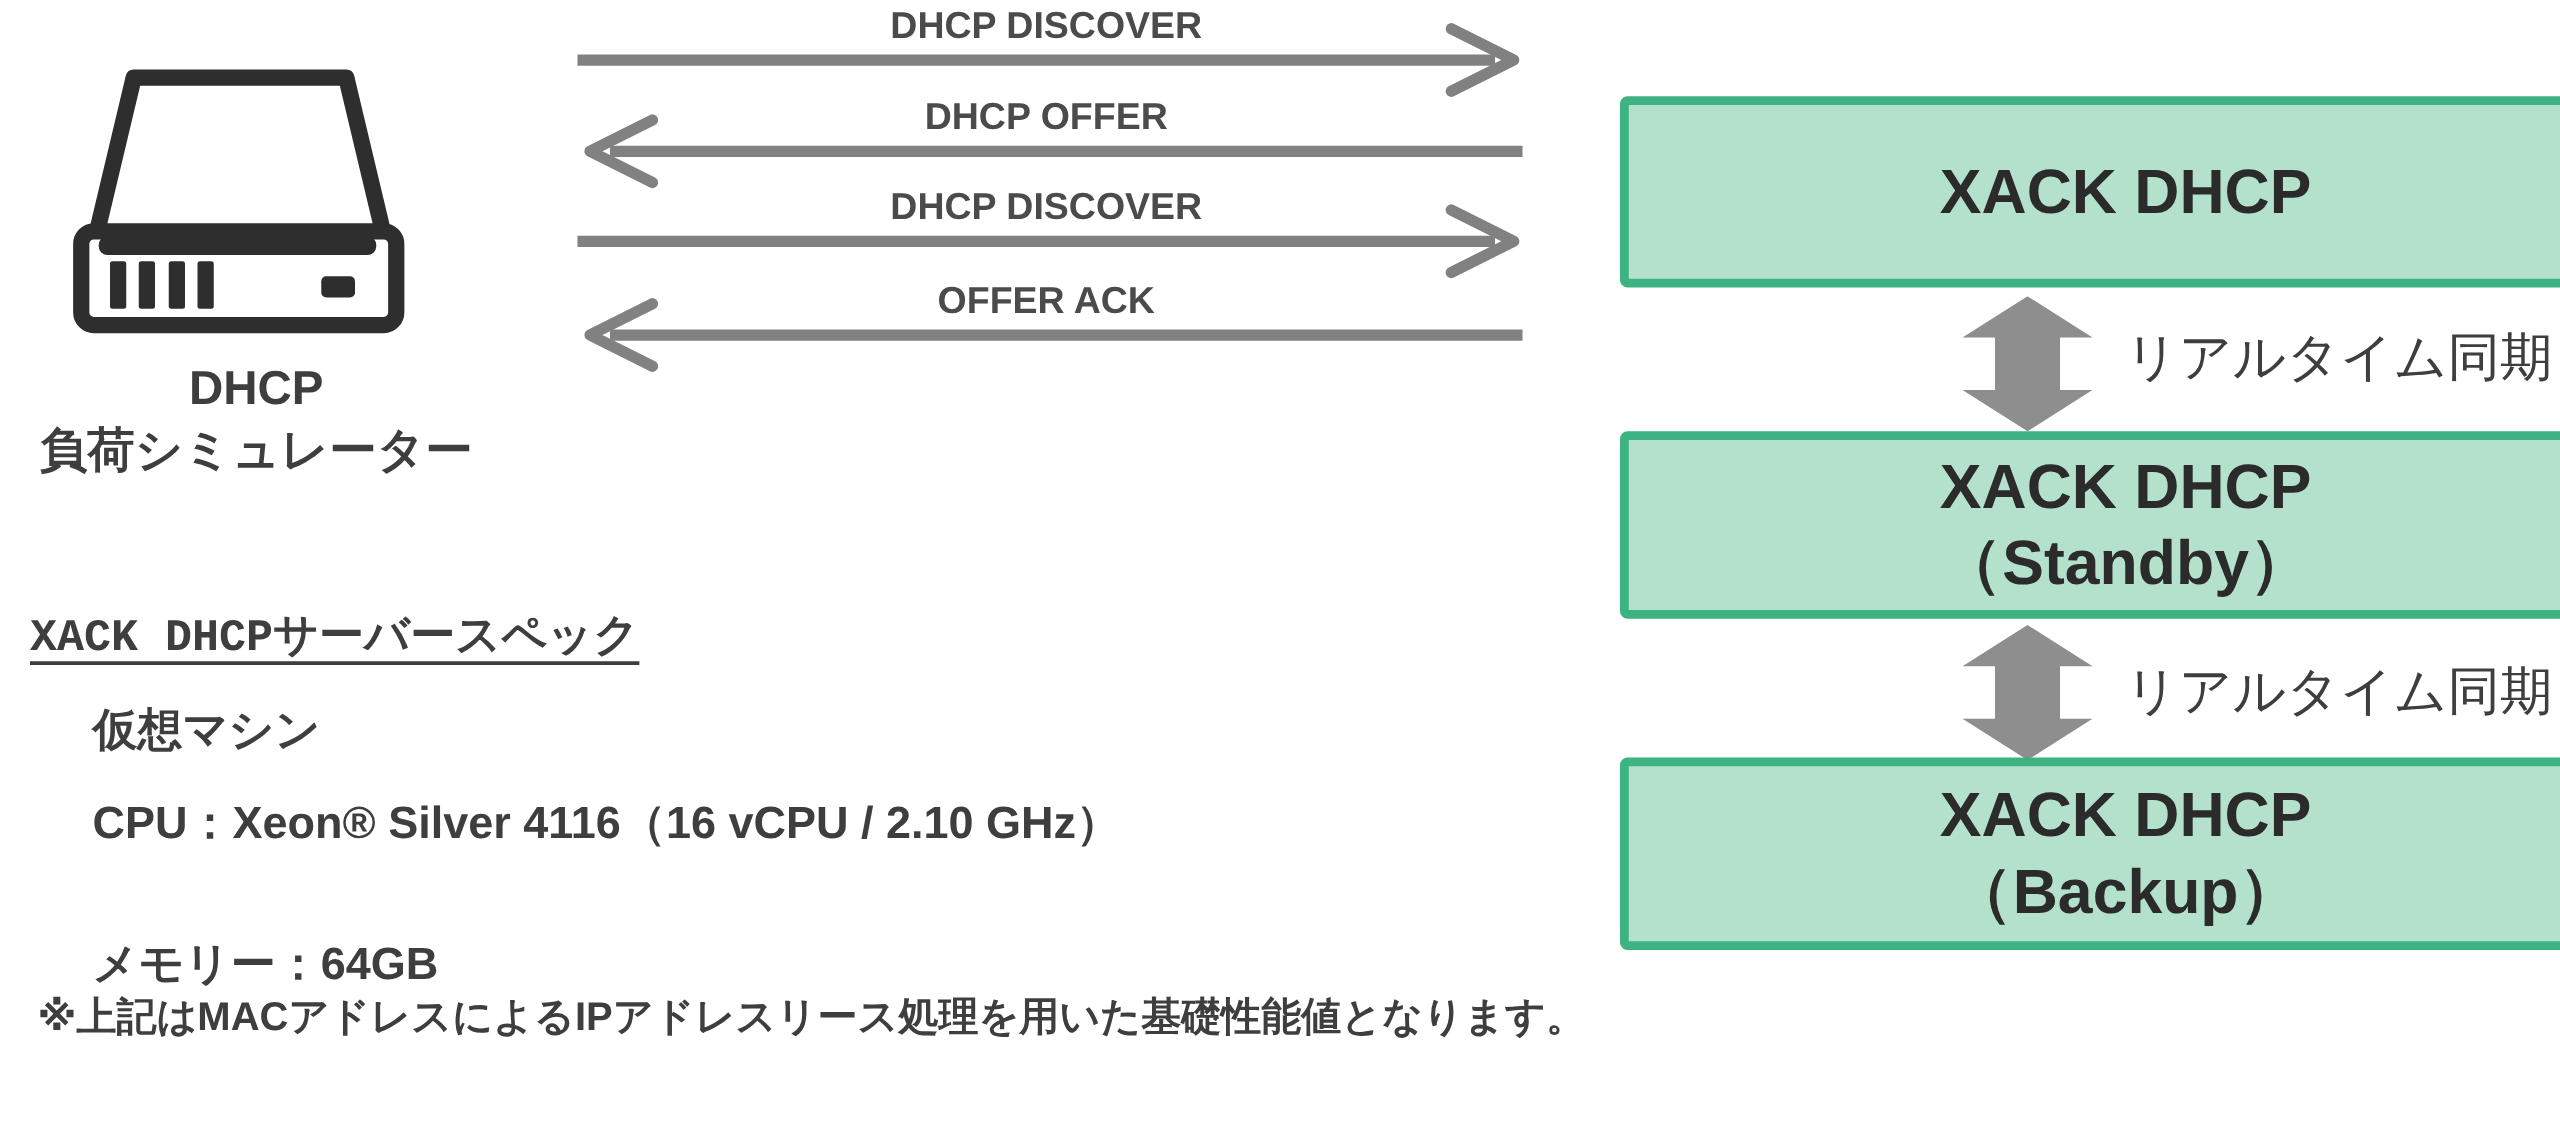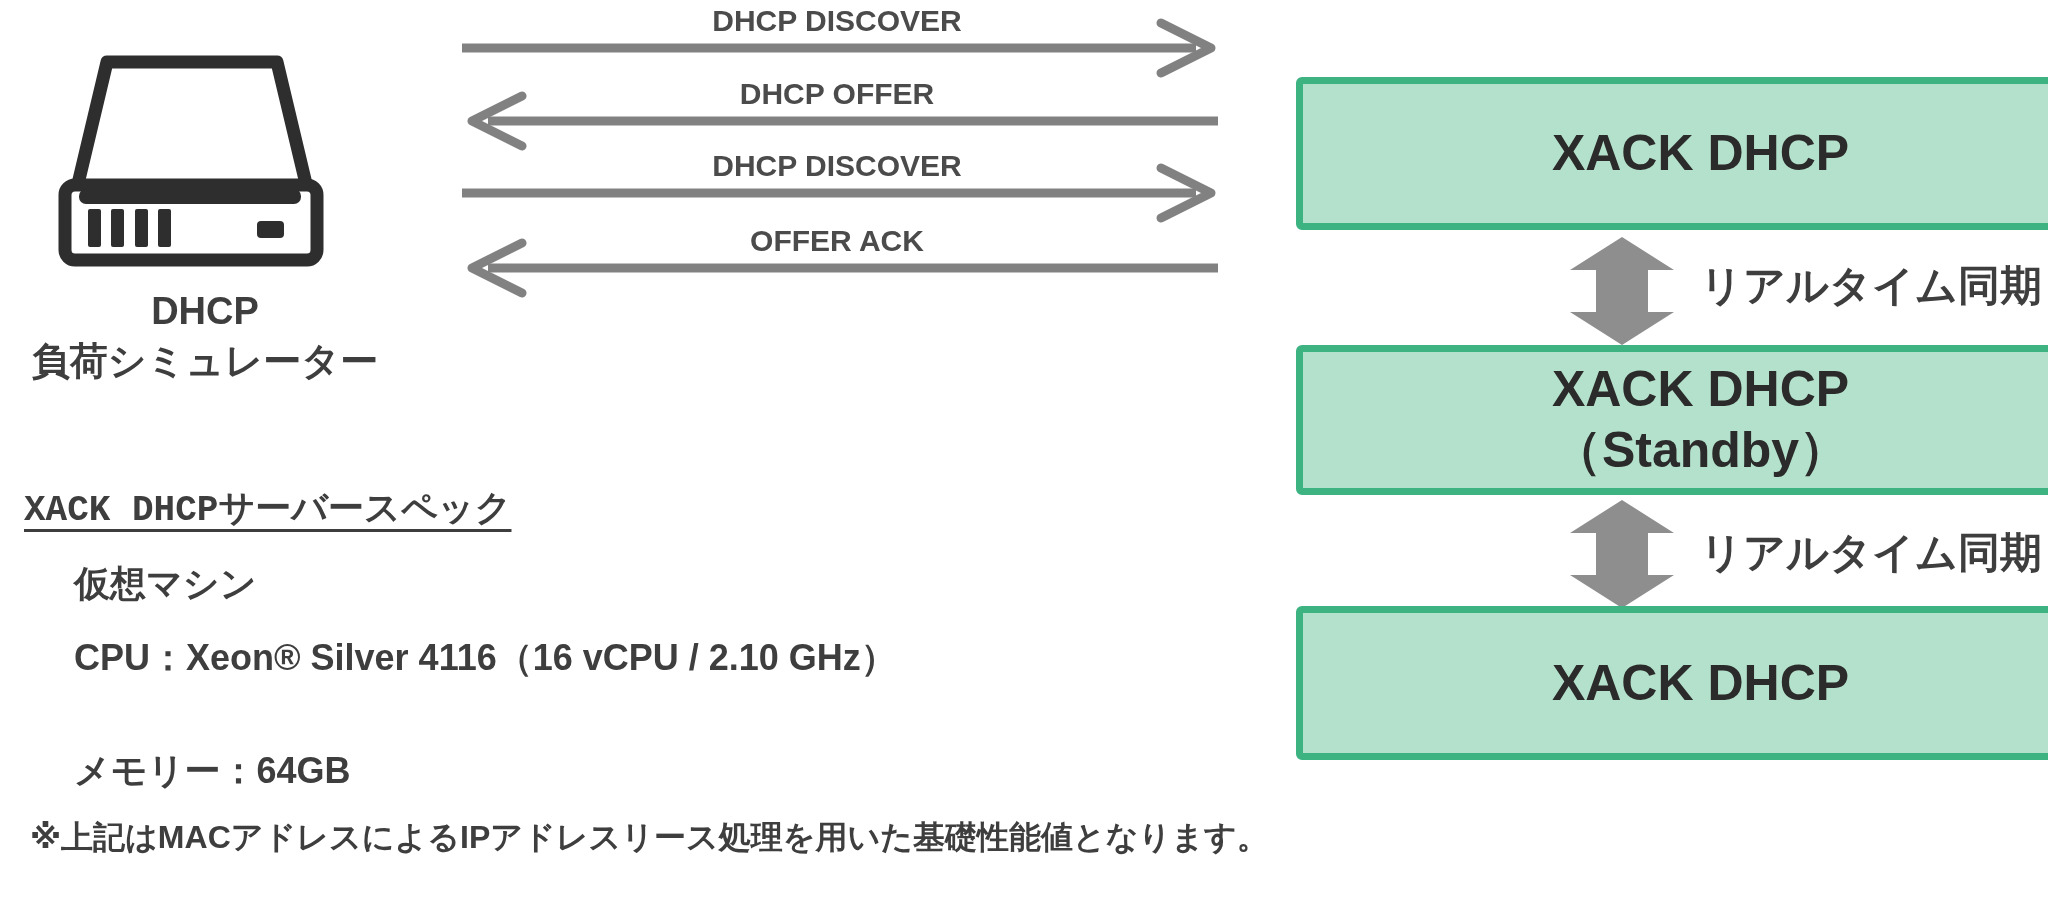--- a/index.html
+++ b/index.html
@@ -32,32 +32,32 @@
   
   .server-box{
     left:1296px;width:809px;box-sizing:border-box;
     background:var(--box-fill);border:7px solid var(--box-border);border-radius:6px;
     display:flex;flex-direction:column;align-items:center;justify-content:center;
     text-align:center;color:var(--box-text);
     font-size:50px;font-weight:700;line-height:1.22;white-space:nowrap;
   }
   .sync-arrow{left:1570px;width:104px;height:108px;}
   .sync-label{
-    left:1700px;width:345px;font-size:42px;font-weight:700;color:var(--jp-text);
+    left:1700px;width:345px;font-size:42px;font-weight:400;color:var(--jp-text);
     white-space:nowrap;line-height:1.1;
   }
   
   .spec-heading{
     left:24px;top:484px;font-size:36px;font-weight:700;color:var(--jp-text);
     text-decoration:underline;text-decoration-thickness:3px;text-underline-offset:9px;
     white-space:nowrap;
     font-family:Liberation Mono, monospace;
   }
   .spec-item{left:58px;font-size:36px;font-weight:700;color:var(--jp-text);white-space:nowrap;margin-left:16px;}
-  .spec-note{left:30px;top:792px;font-size:32px;font-weight:700;color:var(--jp-text);white-space:nowrap;margin-top:24px;}
+  .spec-note{left:30px;top:792px;font-size:32px;font-weight:700;color:var(--jp-text);white-space:nowrap;}
 </style>
 </head>
 <body>
 
 <div class="stage">
 
   <svg class="abs" style="left:55px;top:42px;" width="272" height="232" viewBox="0 0 272 232">
     <g stroke="#2e2e2e" stroke-width="13" stroke-linejoin="round" stroke-linecap="round" fill="#ffffff">
       <path d="M52 20 L222 20 L252 146 L22 146 Z"></path>
       <rect x="10" y="143" width="252" height="75" rx="10"></rect>
@@ -115,20 +115,21 @@
     <div>（Standby）</div>
   </div>
 
   <svg class="abs sync-arrow" style="top:500px;" viewBox="0 0 104 108">
     <polygon points="52,0 104,33 78,33 78,75 104,75 52,108 0,75 26,75 26,33 0,33" fill="#8e8e8e"></polygon>
   </svg>
   <div class="abs sync-label" style="top:530px;">リアルタイム同期</div>
 
   <div class="abs server-box" style="top:606px;height:154px;">
     <div>XACK DHCP</div>
+    <div>（Backup）</div>
   </div>
 
   <div class="abs spec-heading">XACK DHCPサーバースペック</div>
   <div class="abs spec-item" style="top:560px;">仮想マシン</div>
   <div class="abs spec-item" style="top:634px;">CPU：Xeon® Silver 4116（16 vCPU / 2.10 GHz）</div>
   <div class="abs spec-item" style="top:747px;">メモリー：64GB</div>
   <div class="abs spec-note">※上記はMACアドレスによるIPアドレスリース処理を用いた基礎性能値となります。</div>
 
 </div>
 

